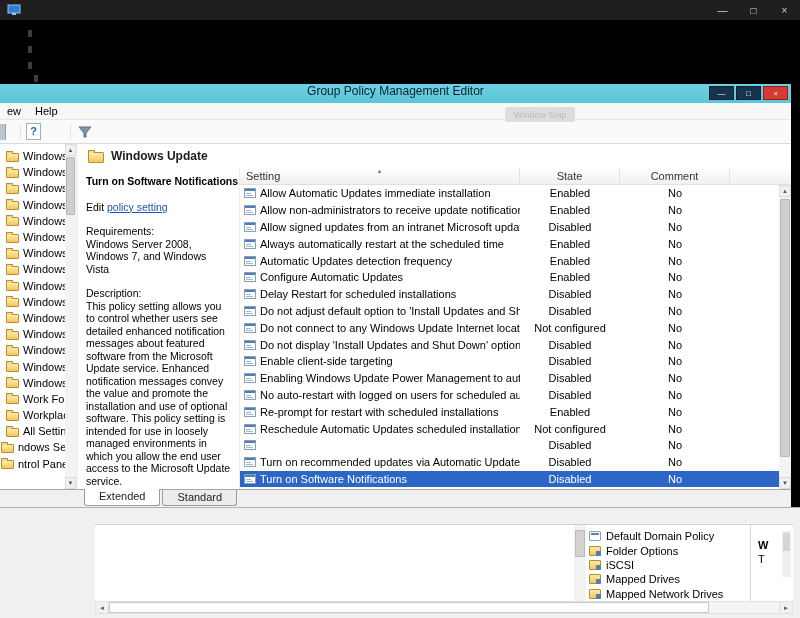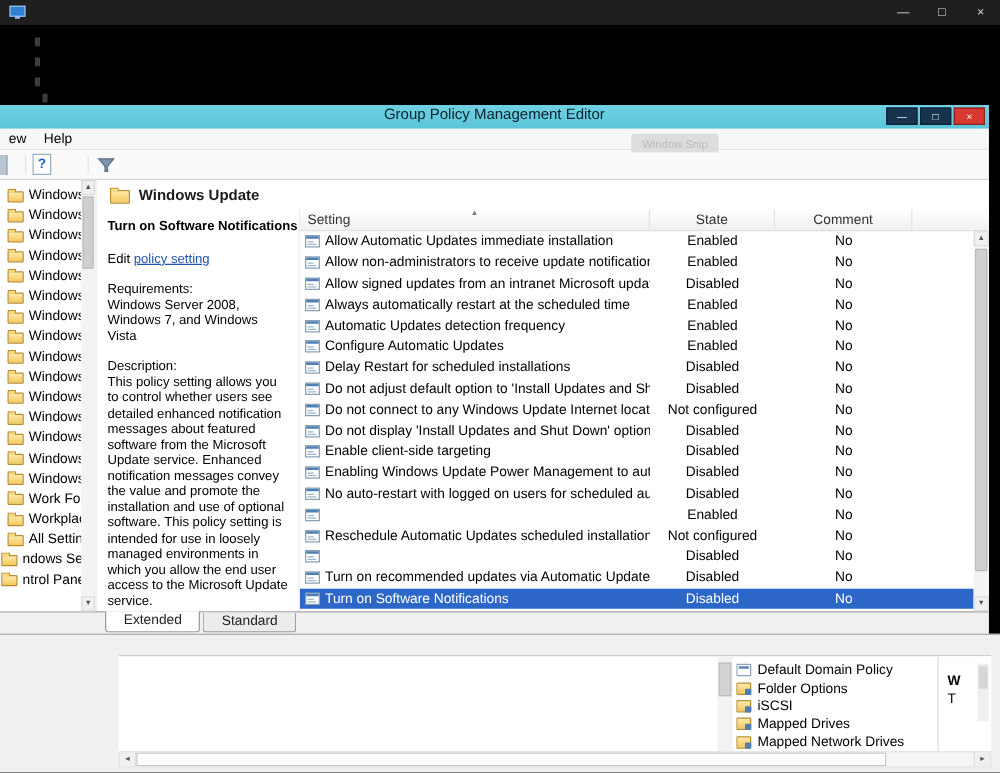--- a/index.html
+++ b/index.html
@@ -479,20 +479,21 @@
     <div class="cell-fill"></div>
   </div>
                   <div class="row">
     <div class="cell-setting">
       <svg class="setting-icon" width="12" height="12" viewBox="0 0 12 12">
         <rect x="0.5" y="1.5" width="11" height="9" fill="#ffffff" stroke="#8aa0b4"></rect>
         <rect x="1" y="2" width="10" height="2" fill="#4d7fb5"></rect>
         <rect x="2" y="6" width="5" height="1" fill="#9db7cc"></rect>
         <rect x="2" y="8" width="7" height="1" fill="#9db7cc"></rect>
       </svg>
+      <span>Re-prompt for restart with scheduled installations</span>
     </div>
     <div class="cell-state">Enabled</div>
     <div class="cell-comment">No</div>
     <div class="cell-fill"></div>
   </div>
                   <div class="row">
     <div class="cell-setting">
       <svg class="setting-icon" width="12" height="12" viewBox="0 0 12 12">
         <rect x="0.5" y="1.5" width="11" height="9" fill="#ffffff" stroke="#8aa0b4"></rect>
         <rect x="1" y="2" width="10" height="2" fill="#4d7fb5"></rect>

